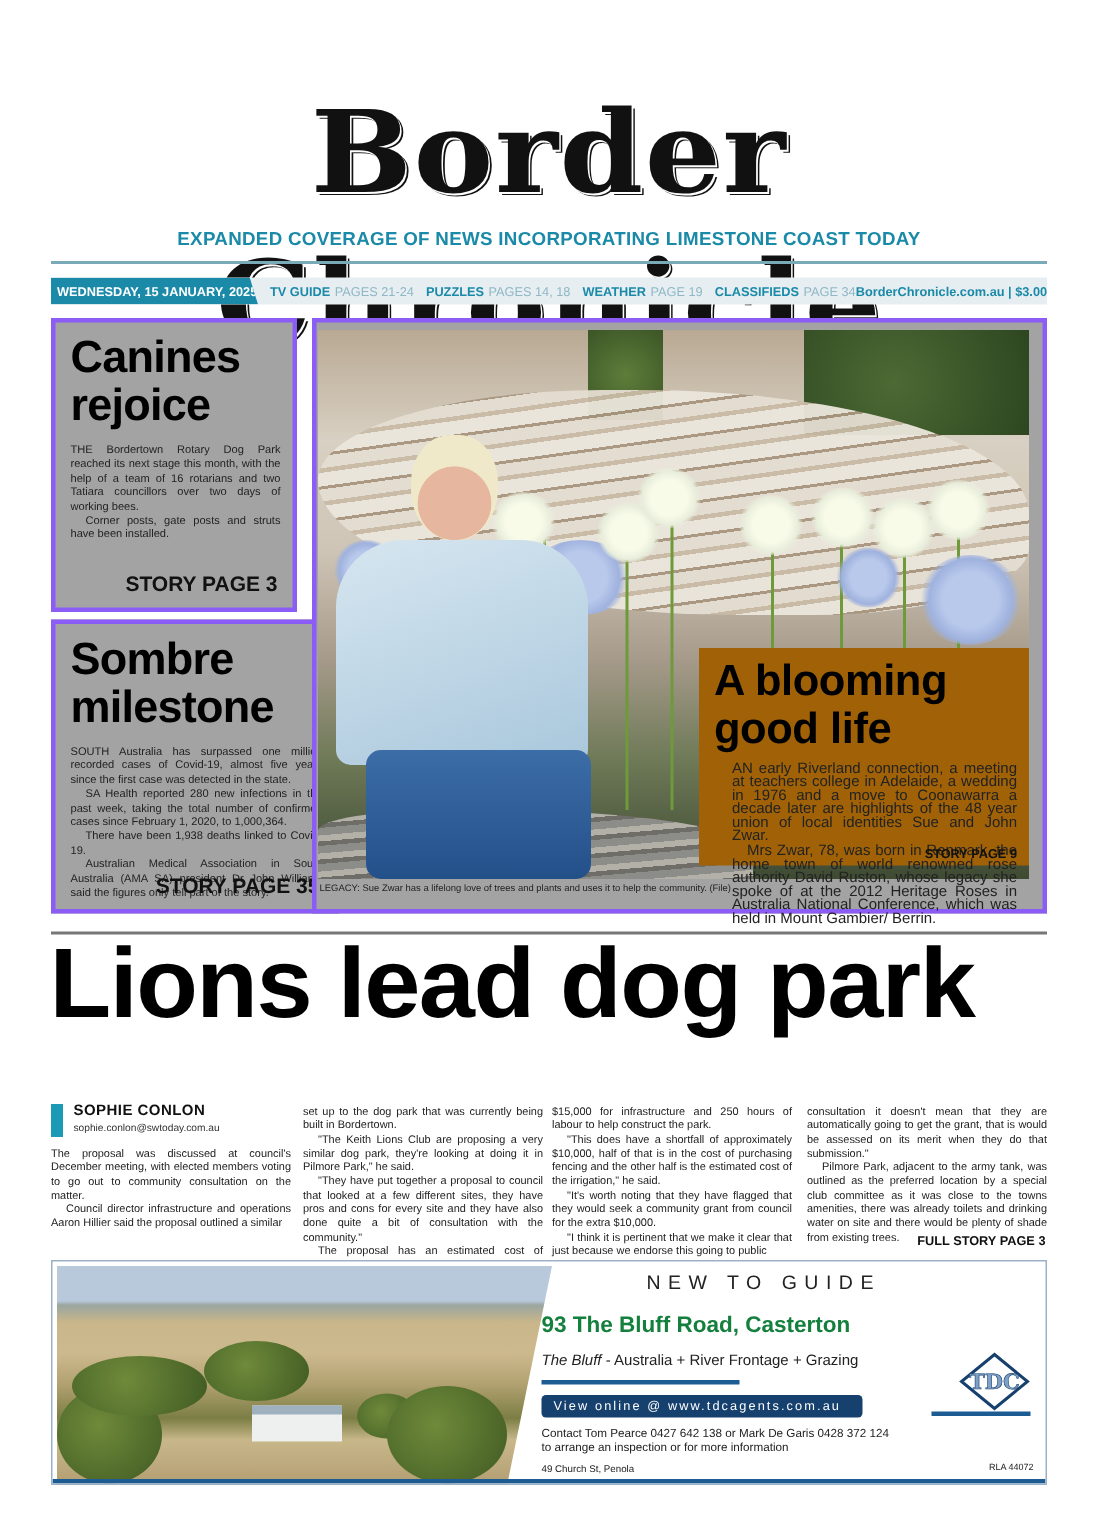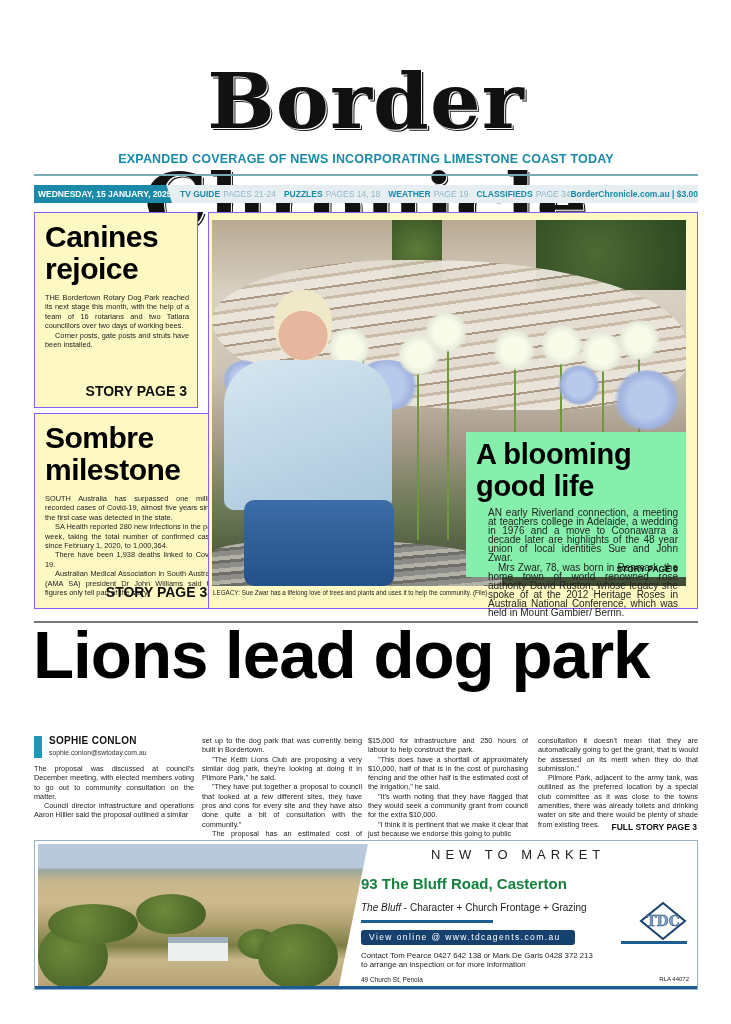--- a/index.html
+++ b/index.html
@@ -17,21 +17,21 @@
   .rule-top { position: absolute; left: 34px; top: 174px; width: 664px; height: 2px; background: #7aa9b8; }
 
   .navbar { position: absolute; left: 34px; top: 185px; width: 664px; height: 18px; background: #e7eef2;
     display: flex; align-items: center; font-size: 8.5px; font-weight: bold; }
   .navbar .date { background: #1a8aa8; color: #fff; height: 18px; line-height: 18px; padding: 0 8px 0 4px;
     clip-path: polygon(0 0, 96% 0, 100% 100%, 0 100%); width: 138px; white-space: nowrap; }
   .navbar .nav-item { margin-left: 8px; color: #1a8aa8; white-space: nowrap; }
   .navbar .nav-item .pg { color: #8fb8c6; font-weight: normal; margin-left: 3px; }
   .navbar .site { margin-left: auto; margin-right: 6px; color: #1a8aa8; white-space: nowrap; }
 
-  .box { position: absolute; border: 1px solid #8b5cf6; background: #fef9c3; }
+  .box { position: absolute; border: 3px solid #8b5cf6; background: #a3a3a3; }
   .teaser h2 { font-family: "Liberation Sans", sans-serif; font-weight: bold; font-size: 30px; line-height: 32px; letter-spacing: -0.5px; margin: 8px 8px 8px 10px; color: #000; }
   .teaser p { font-family: "Liberation Sans Narrow", "Liberation Sans", sans-serif; font-size: 7.4px; line-height: 9.4px; margin: 0 8px 0 10px; text-align: justify; color: #222; }
   .teaser p + p { text-indent: 10px; }
   .teaser .more { position: absolute; right: 10px; bottom: 8px; font-weight: bold; font-size: 14px; color: #111; }
 
   .photo { position: absolute; left: 212px; top: 220px; width: 474px; height: 366px; overflow: hidden;
     background: linear-gradient(180deg, #b9a994 0%, #d8d0c2 20%, #cfc5b6 40%, #a69a8a 60%, #6f7a58 78%, #3e4a32 100%); }
   .photo .foliage-r { position: absolute; right: 0; top: 0; width: 150px; height: 70px; background: radial-gradient(circle at 40% 50%, #4c6a34, #2d4620); }
   .photo .foliage-m { position: absolute; left: 180px; top: 0; width: 50px; height: 60px; background: radial-gradient(circle, #5e7d3a, #3b5526); }
   .photo .log { position: absolute; left: 0; top: 40px; width: 474px; height: 150px; border-radius: 40% 55% 30% 60%;
@@ -40,21 +40,21 @@
     background: repeating-linear-gradient(175deg, #8c8c88 0 5px, #b3b0a8 5px 9px, #6e6d68 9px 12px); }
   .photo .person { position: absolute; left: 12px; top: 70px; width: 180px; height: 296px; }
   .photo .head { position: absolute; left: 50px; top: 0; width: 58px; height: 70px; border-radius: 45% 45% 48% 48%;
     background: radial-gradient(circle at 50% 65%, #e6b79e 0 45%, #f0e9c9 46%); }
   .photo .torso { position: absolute; left: 0; top: 70px; width: 168px; height: 150px; border-radius: 45px 45px 10px 10px; background: linear-gradient(160deg, #d6e6f0, #a9c7dc); }
   .photo .legs { position: absolute; left: 20px; top: 210px; width: 150px; height: 86px; border-radius: 10px; background: linear-gradient(180deg, #3c6da6, #24508a); }
   .photo .flower { position: absolute; width: 44px; height: 40px; border-radius: 50%; background: radial-gradient(circle, #f8fbe8 0 40%, #e9eedc 60%, rgba(255,255,255,0) 72%); }
   .photo .flower.blue { background: radial-gradient(circle, #b9c9ec 0 40%, #9fb2de 60%, rgba(255,255,255,0) 72%); }
   .photo .stem { position: absolute; width: 2px; background: #6f9a3c; }
 
-  .blooming { position: absolute; left: 466px; top: 432px; width: 220px; height: 145px; background: #86efac; }
+  .blooming { position: absolute; left: 466px; top: 432px; width: 220px; height: 145px; background: #a16207; }
   .blooming h2 { font-weight: bold; font-size: 29px; line-height: 32px; margin: 6px 8px 6px 10px; letter-spacing: -0.3px; color: #000; }
   .blooming p { font-family: "Liberation Sans Narrow", "Liberation Sans", sans-serif; font-size: 10px; line-height: 9.1px; margin: 0 8px 0 22px; text-align: justify; color: #222; }
   .blooming p + p { text-indent: 10px; }
   .blooming .more { position: absolute; right: 8px; bottom: 3px; font-weight: bold; font-size: 8.5px; }
 
   .caption { position: absolute; left: 213px; top: 589px; font-size: 6.3px; color: #222; white-space: nowrap; }
 
   .lead-headline { position: absolute; left: 33px; top: 616px; width: 666px; font-family: "Liberation Sans", sans-serif;
     font-weight: bold; font-size: 66px; line-height: 78px; letter-spacing: -1px; color: #000; white-space: nowrap;
     transform: scaleX(1.02); transform-origin: left; }
@@ -195,27 +195,27 @@
 <div class="ad">
   <div class="ad-photo">
     <div class="tree" style="left:0; top:80px; width:70px; height:65px;"></div>
     <div class="tree" style="left:10px; top:60px; width:90px; height:40px;"></div>
     <div class="tree" style="left:98px; top:50px; width:70px; height:40px;"></div>
     <div class="tree" style="left:200px; top:85px; width:40px; height:30px;"></div>
     <div class="tree" style="left:220px; top:80px; width:80px; height:65px;"></div>
     <div class="house"></div>
     <div class="photo-credit"></div>
   </div>
-  <div class="new-market">NEW TO MARKET</div>
+  <div class="new-market">NEW TO GUIDE</div>
   <div class="address">93 The Bluff Road, Casterton</div>
-  <div class="sub"><i>The Bluff</i><span> - Character + Church Frontage + Grazing</span></div>
+  <div class="sub"><i>The Bluff</i><span> - Australia + River Frontage + Grazing</span></div>
   <div class="blue-line"></div>
   <div class="view-btn">View online @ www.tdcagents.com.au</div>
   <div class="contact">
-    <div>Contact Tom Pearce 0427 642 138 or Mark De Garis 0428 372 213</div>
+    <div>Contact Tom Pearce 0427 642 138 or Mark De Garis 0428 372 124</div>
     <div>to arrange an inspection or for more information</div>
   </div>
   <div class="addr-small">49 Church St, Penola</div>
   <div class="rla">RLA 44072</div>
   <svg class="logo" viewBox="0 0 48 40">
     <polygon points="24,2 46,20 24,38 2,20" fill="#fff" stroke="#16406e" stroke-width="2"></polygon>
     <text x="24" y="25" text-anchor="middle" font-family="DejaVu Serif, serif" font-weight="bold" font-size="14" fill="#7e9fc6" stroke="#16406e" stroke-width="0.4">TDC</text>
   </svg>
   <div class="logo-bar"></div>
   <div class="bottom-rule"></div>

